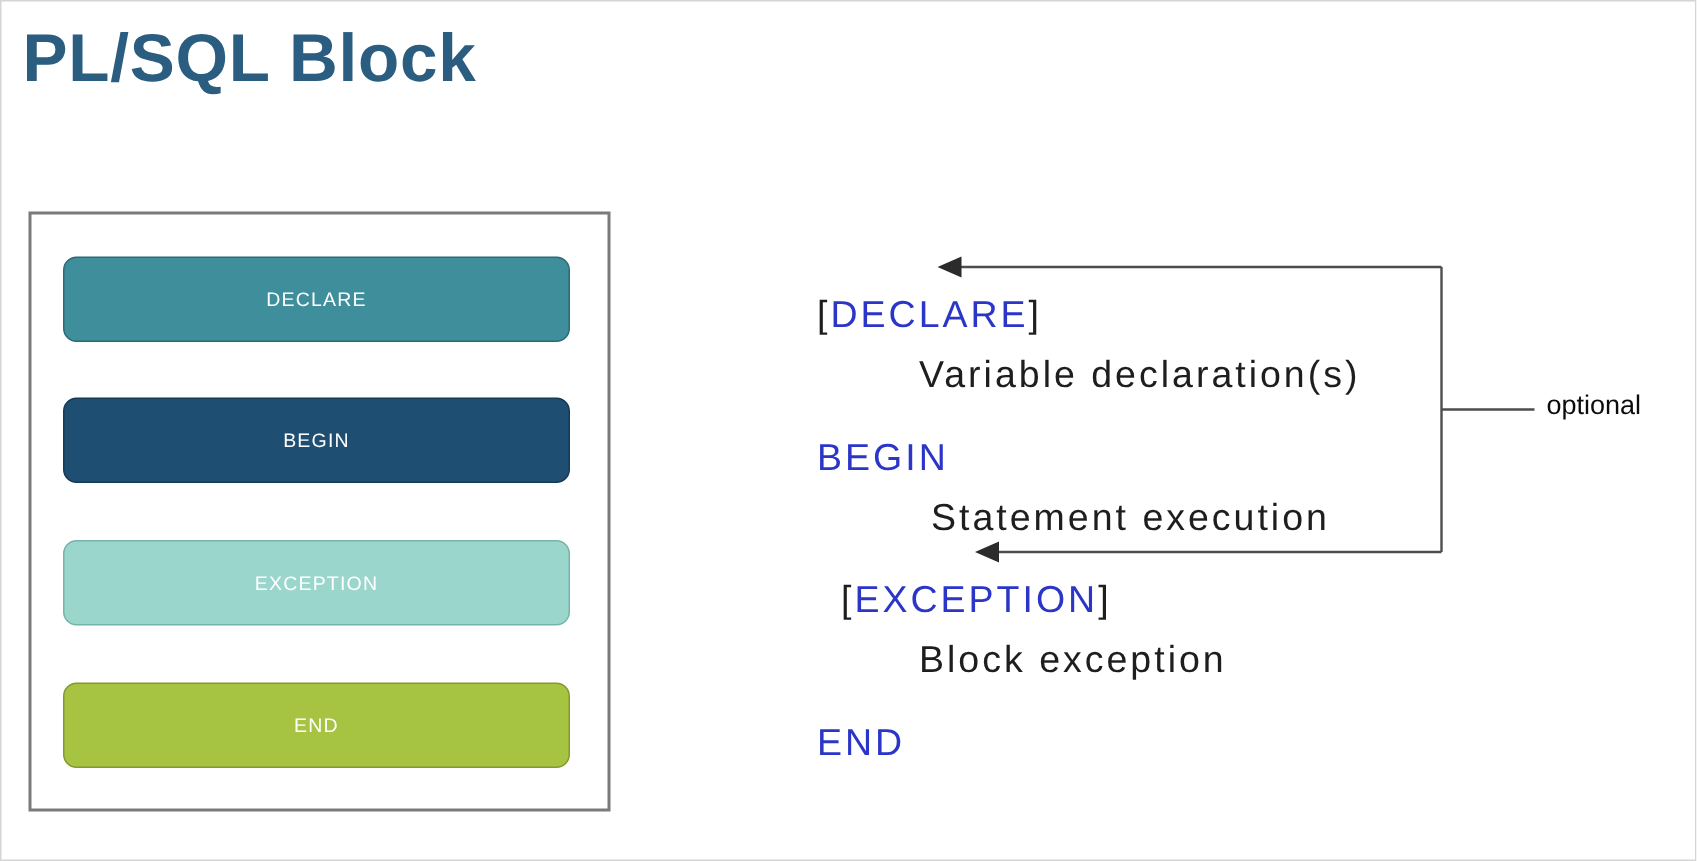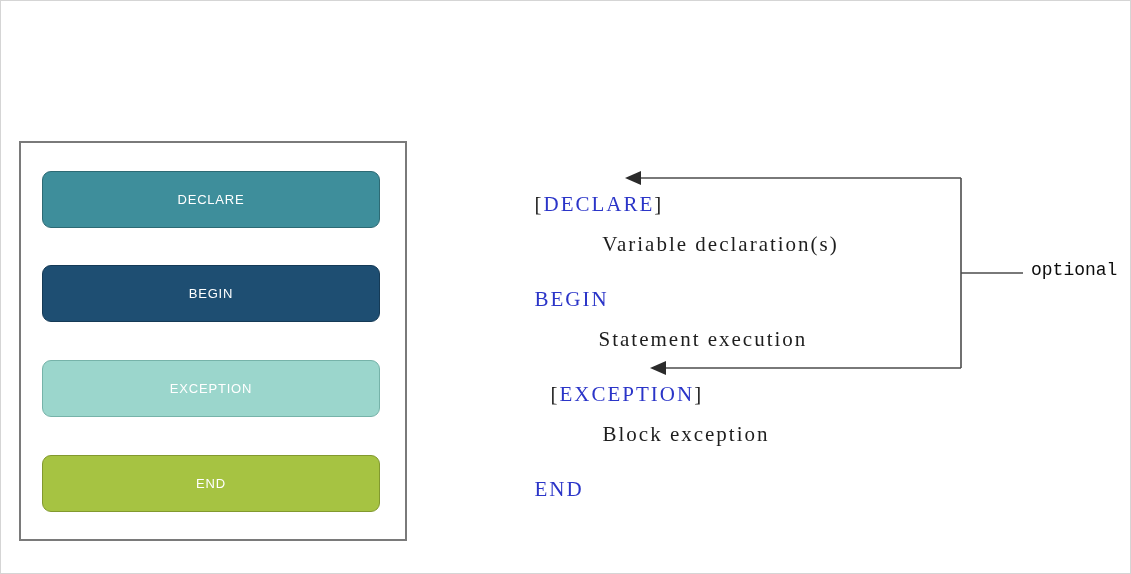--- a/index.html
+++ b/index.html
@@ -27,39 +27,40 @@
     border:1px solid #666;border-radius:9px;
     display:flex;align-items:center;justify-content:center;
     box-sizing:border-box;
   }
   .flow-block .blk-label{
     color:#ffffff;font-size:13px;letter-spacing:0.8px;
     font-family:"Liberation Sans",sans-serif;
   }
   .code-line{
     position:absolute;
-    font-family:Liberation Serif, serif;
-    font-size:21px;letter-spacing:2px;white-space:pre;
+    font-family:Liberation Sans, sans-serif;
+    font-size:25px;letter-spacing:2px;white-space:pre;
   }
   .code-line .plain{color:#1e1e1e;}
   .arrows-overlay{
     position:absolute;left:0;top:0;width:1129px;height:572px;
     pointer-events:none;
   }
   .optional-label{
     position:absolute;left:1030px;top:259px;
     font-size:18px;color:#0c0c0c;
-    font-family:Liberation Mono, monospace;
+    font-family:Liberation Sans, sans-serif;
   }
 </style>
 </head>
 <body>
 
 <div class="canvas">
 
+  <div class="page-title" style="color: rgb(42, 93, 128);">PL/SQL Block</div>
 
   <div class="block-panel">
 
     <div class="flow-block" style="top: 28px; background: rgb(62, 142, 155); border-color: rgb(45, 106, 116);">
       <span class="blk-label">DECLARE</span>
     </div>
 
     <div class="flow-block" style="top: 122px; background: rgb(30, 78, 114); border-color: rgb(21, 58, 86);">
       <span class="blk-label">BEGIN</span>
     </div>
@@ -81,21 +82,21 @@
     </div>
 
     <div class="code-line plain" style="left:558px;top:206px">
       <span class="plain">Variable declaration(s)</span>
     </div>
 
     <div class="code-line" style="left:490px;top:261px">
       <span style="color: rgb(43, 53, 200);">BEGIN</span>
     </div>
 
-    <div class="code-line" style="left:554px;top:301px">
+    <div class="code-line" style="left:566px;top:301px">
       <span class="plain">Statement execution</span>
     </div>
 
     <div class="code-line" style="left:506px;top:356px">
       <span class="plain">[</span><span style="color: rgb(43, 53, 200);">EXCEPTION</span><span class="plain">]</span>
     </div>
 
     <div class="code-line" style="left:558px;top:396px">
       <span class="plain">Block exception</span>
     </div>

